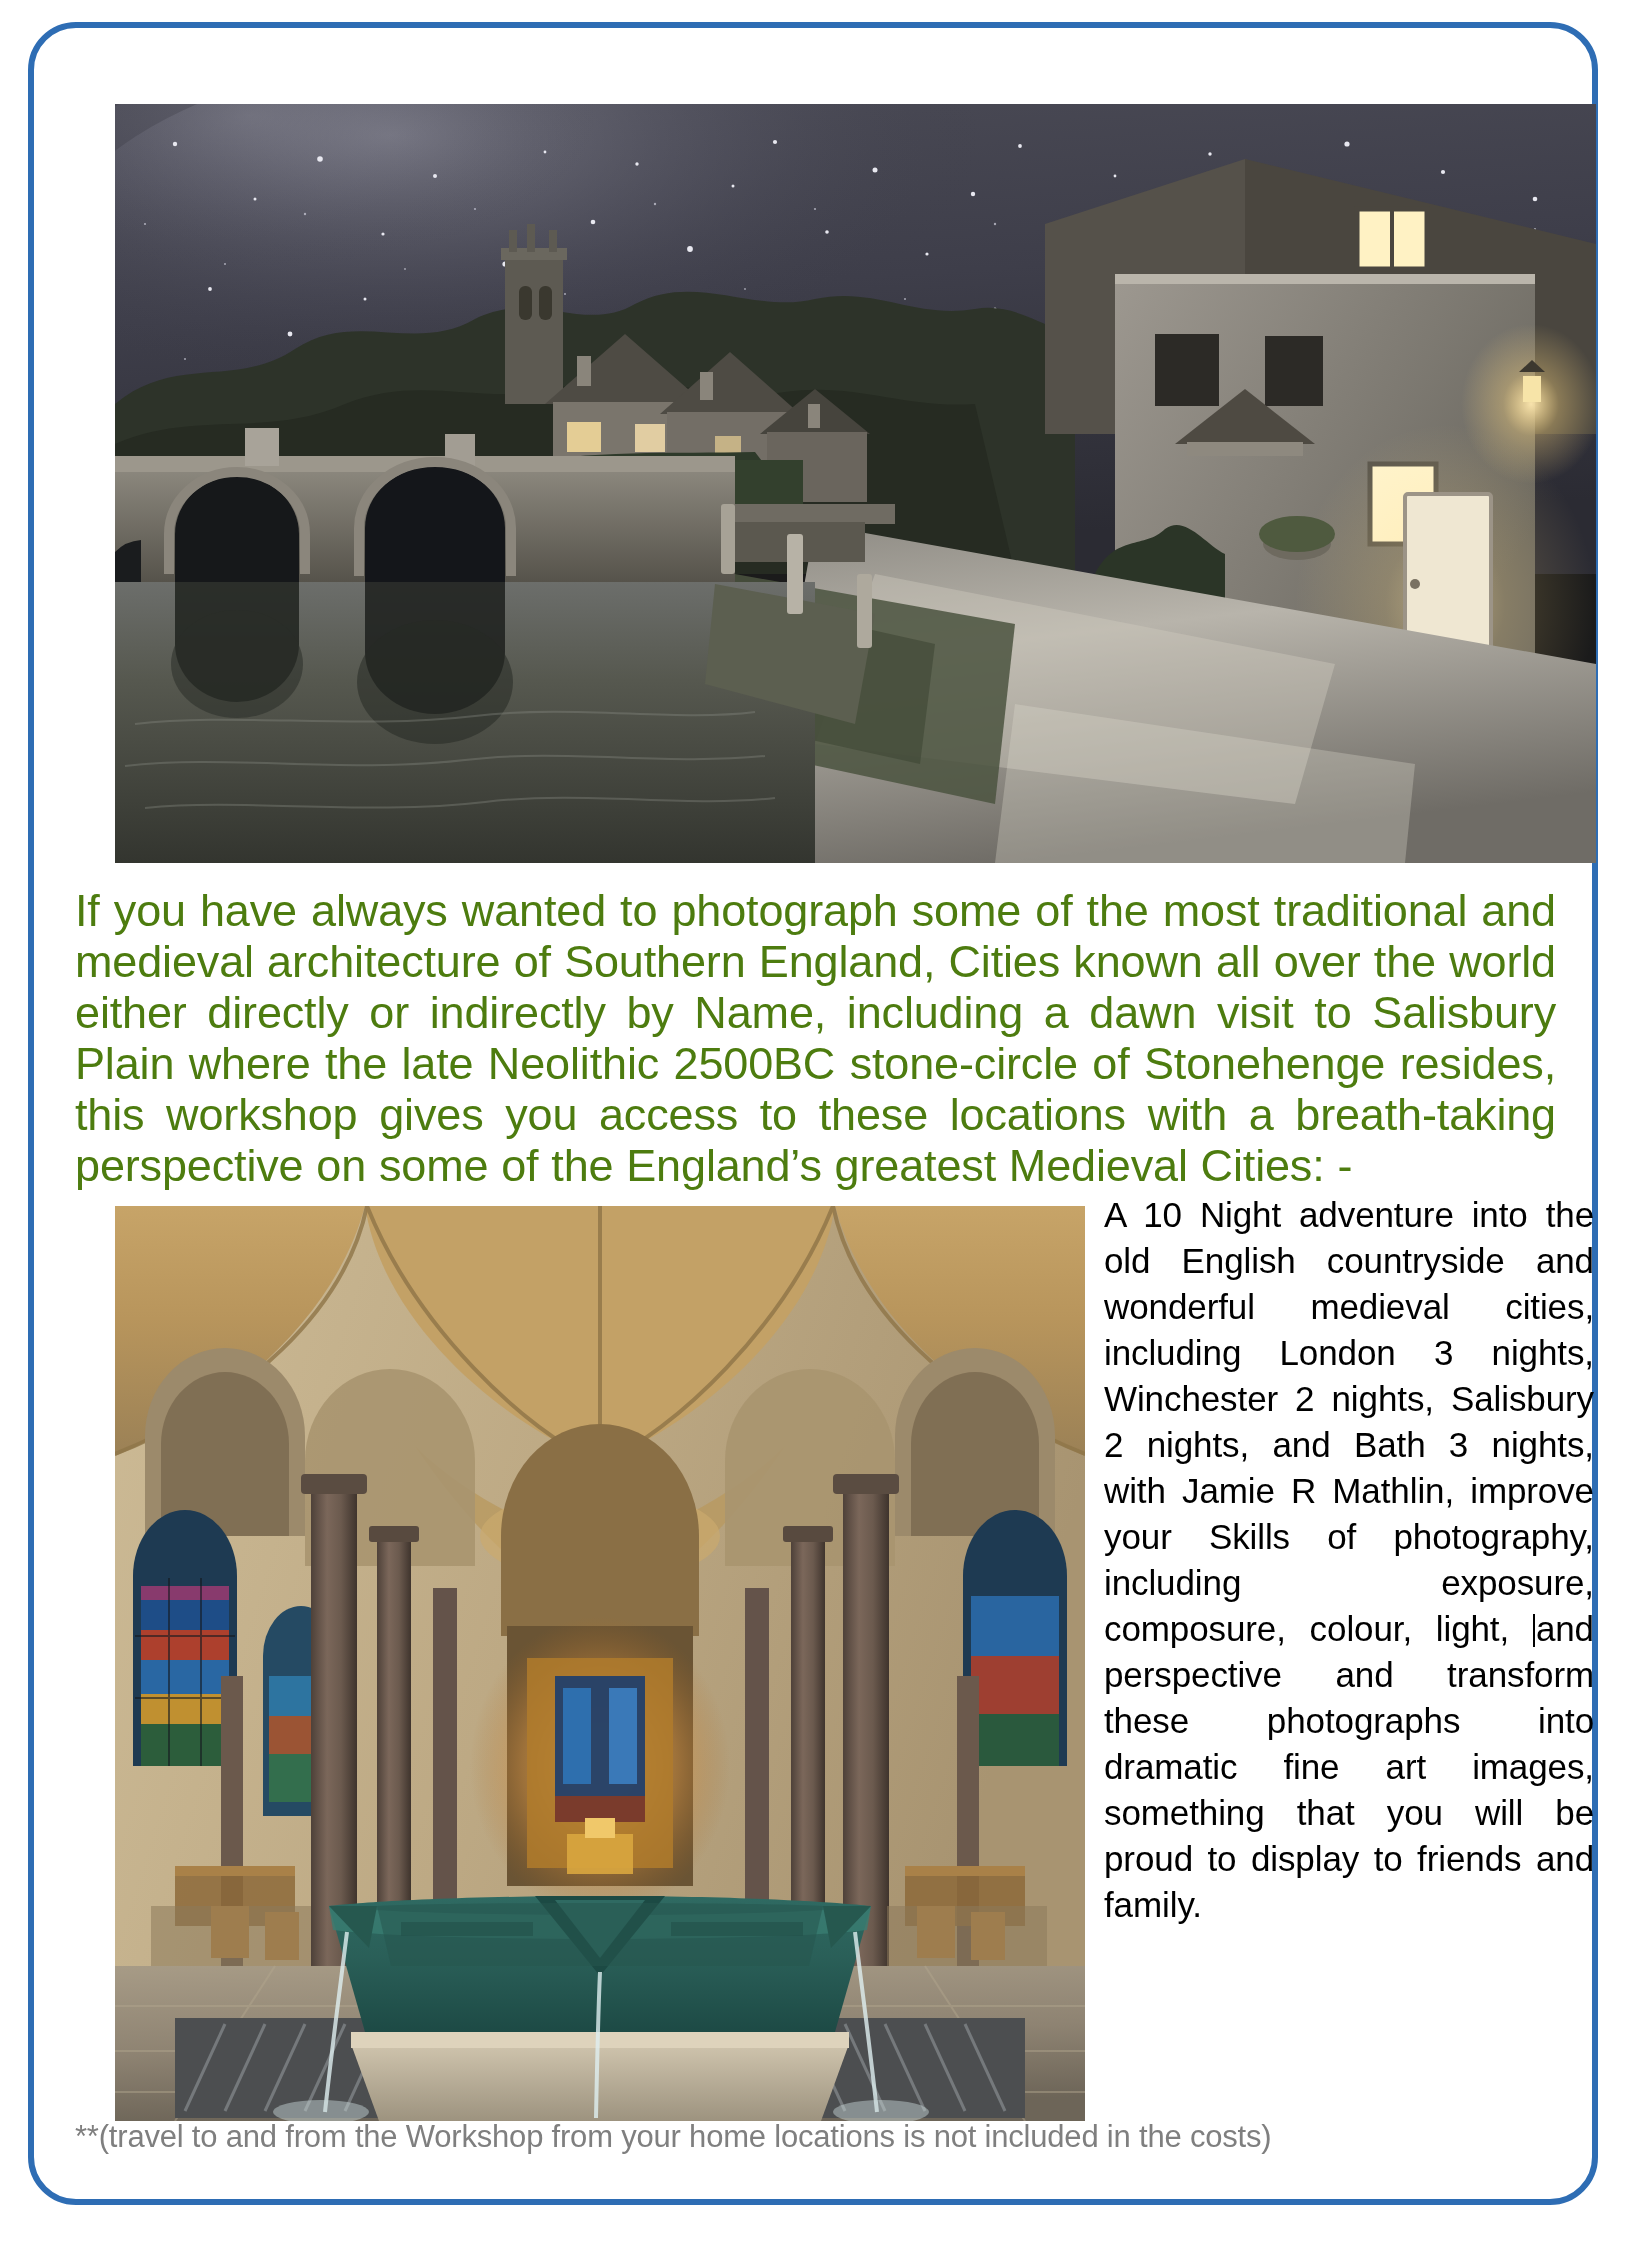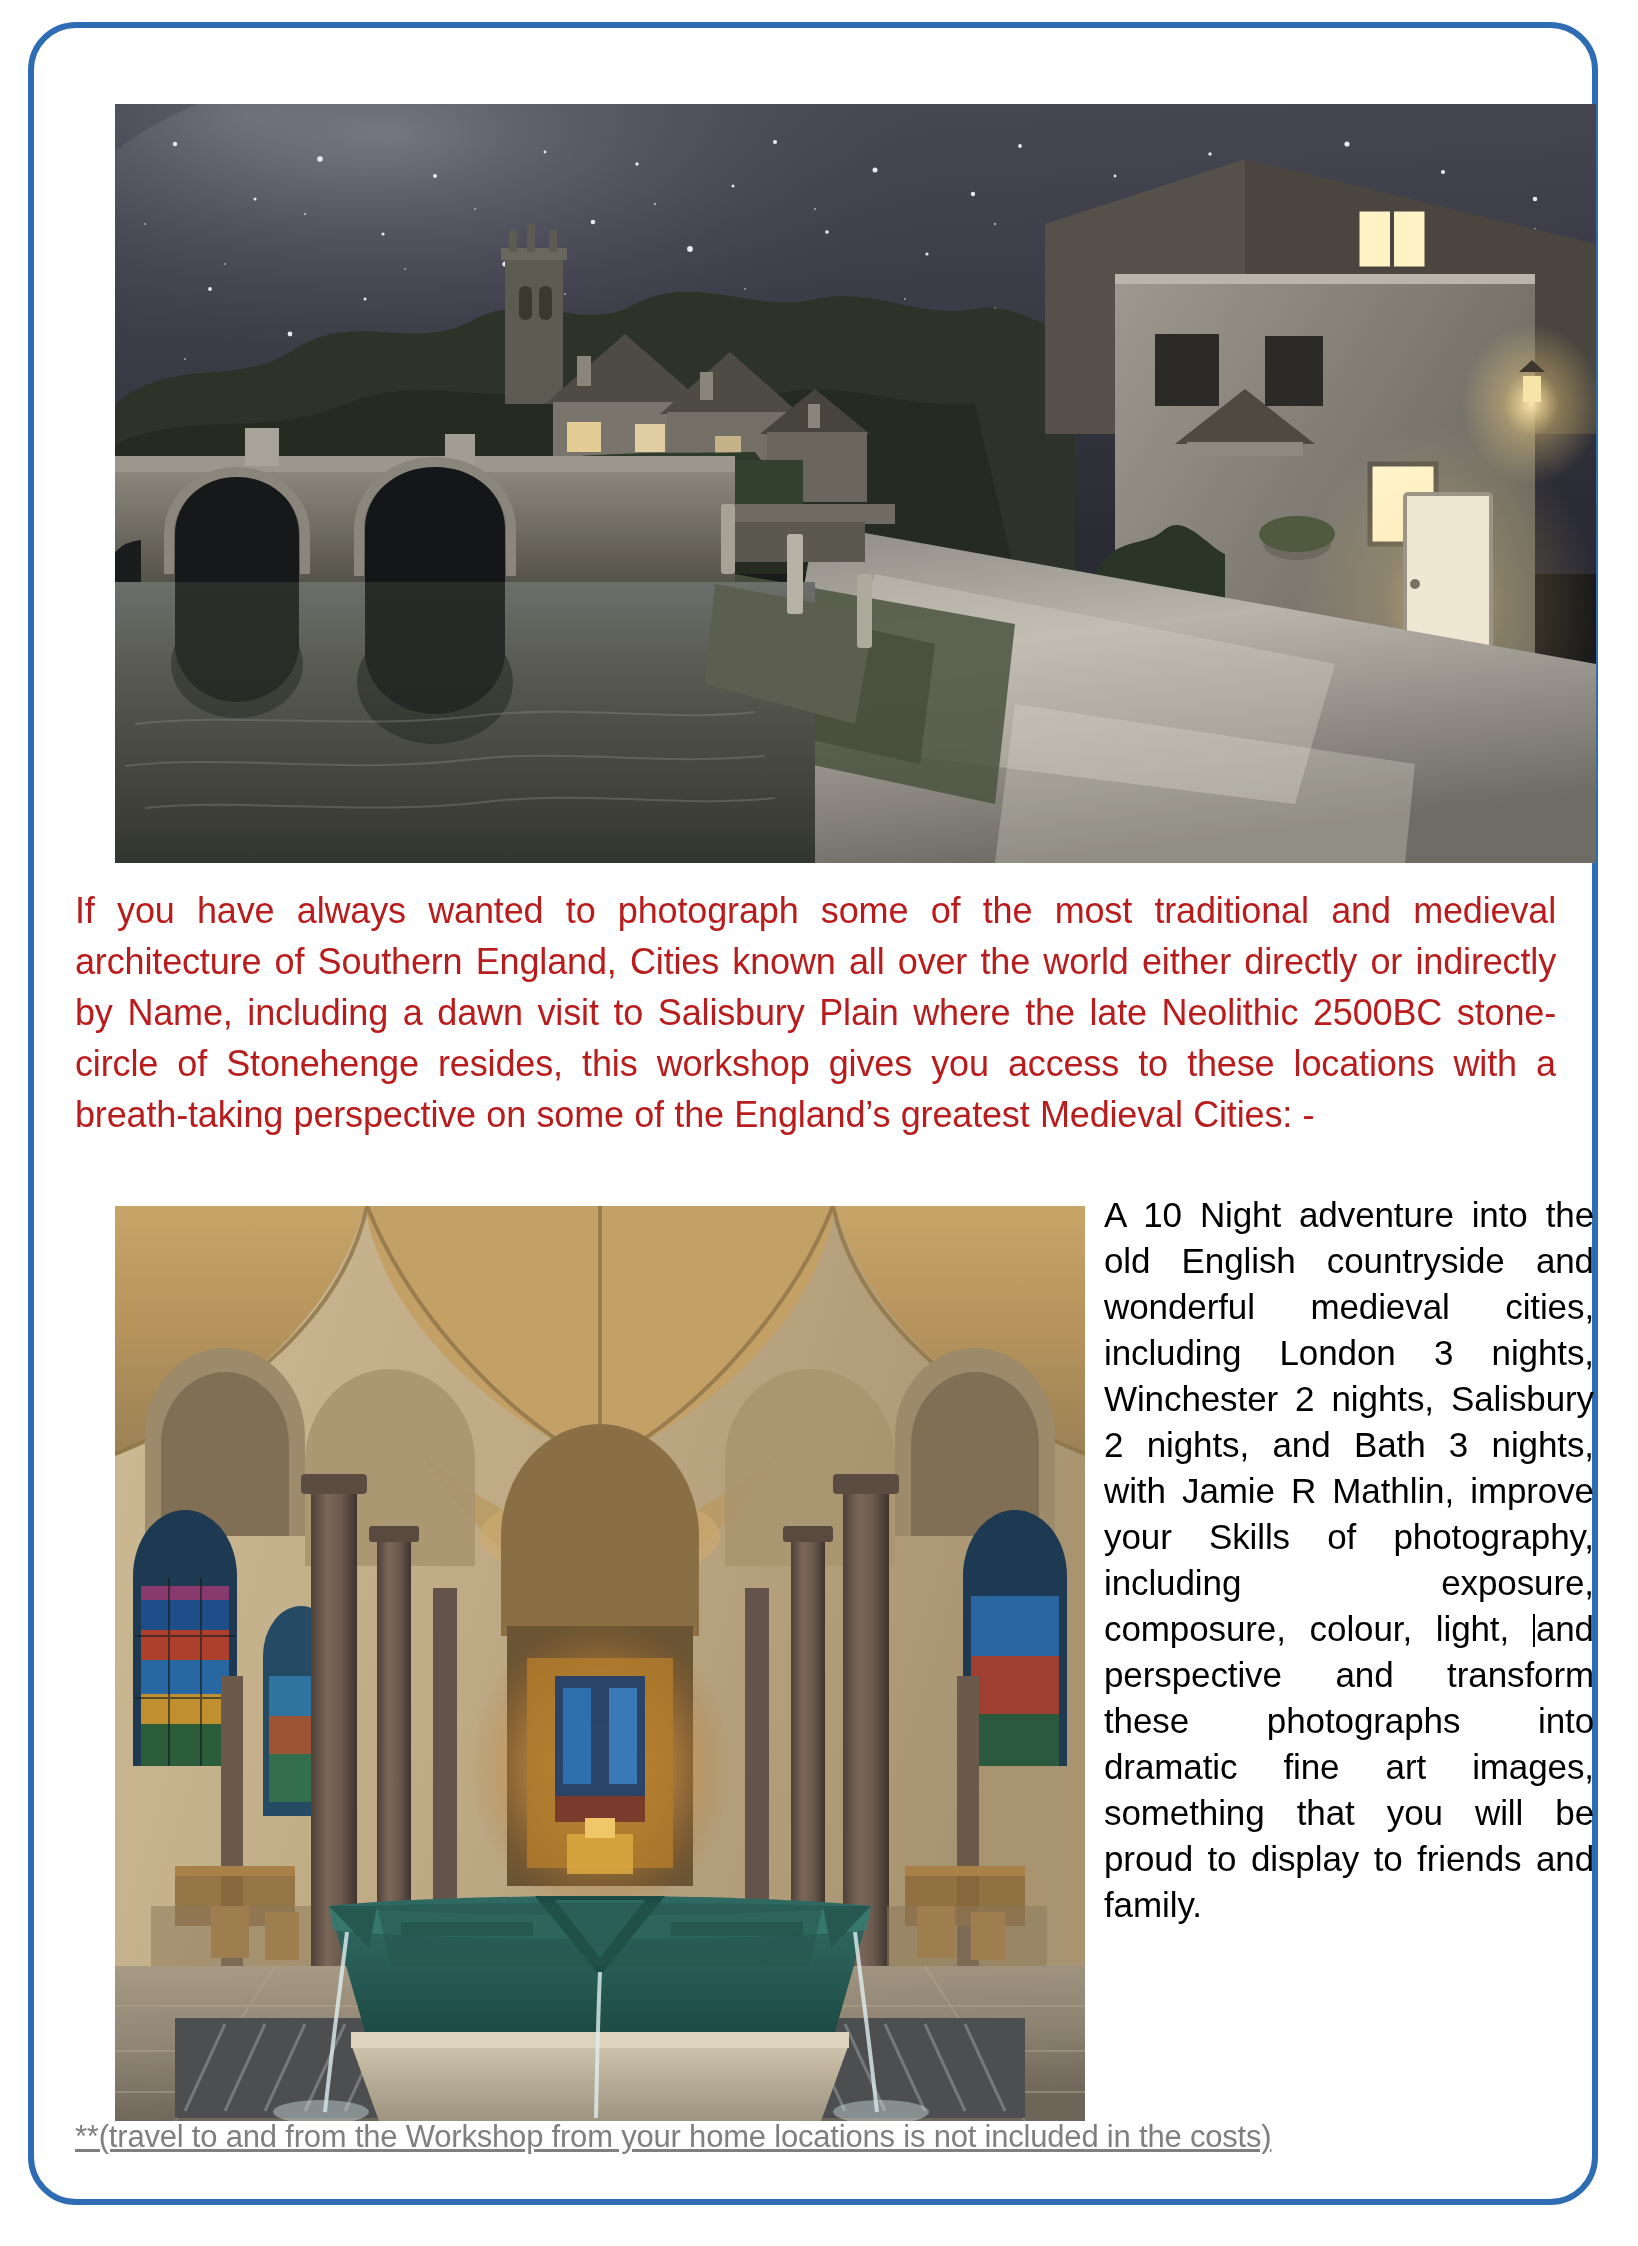--- a/index.html
+++ b/index.html
@@ -49,23 +49,23 @@
     width: 1481px;
     height: 759px;
   }
 
   
   #intro-paragraph {
     position: absolute;
     left: 75px;
     top: 885px;
     width: 1481px;
-    font-size: 36px;
+    font-size: 45px;
     line-height: 51px;
-    color: #b91c1c;
+    color: #4d7c0f;
     text-align: justify;
     text-justify: inter-word;
     letter-spacing: -0.15px;
     word-spacing: 0.5px;
   }
   #intro-paragraph p { margin: 0; }
   
 
   
   #cathedral-photo {
@@ -105,21 +105,20 @@
   #footnote {
     position: absolute;
     left: 75px;
     top: 2117px;
     width: 1330px;
     font-size: 31px;
     line-height: 40px;
     color: #7f7f7f;
     letter-spacing: -0.2px;
     white-space: nowrap;
-    text-decoration: underline;
   }
 </style>
 </head>
 <body>
 
 <div id="page">
 
   <div id="page-frame"></div>
 
   <figure class="photo" id="hero-photo">

